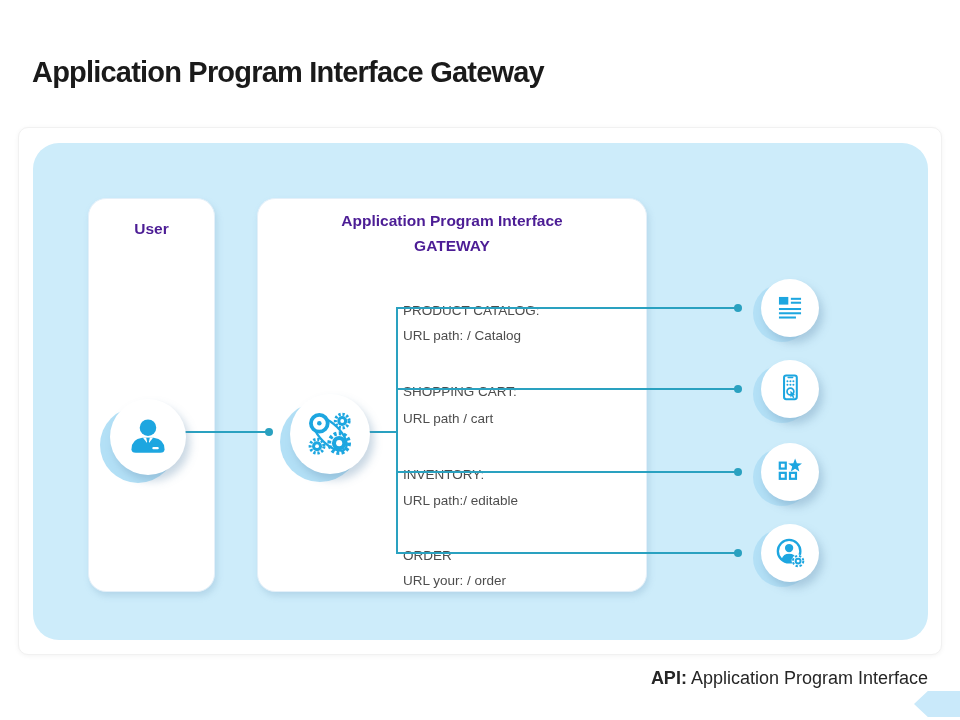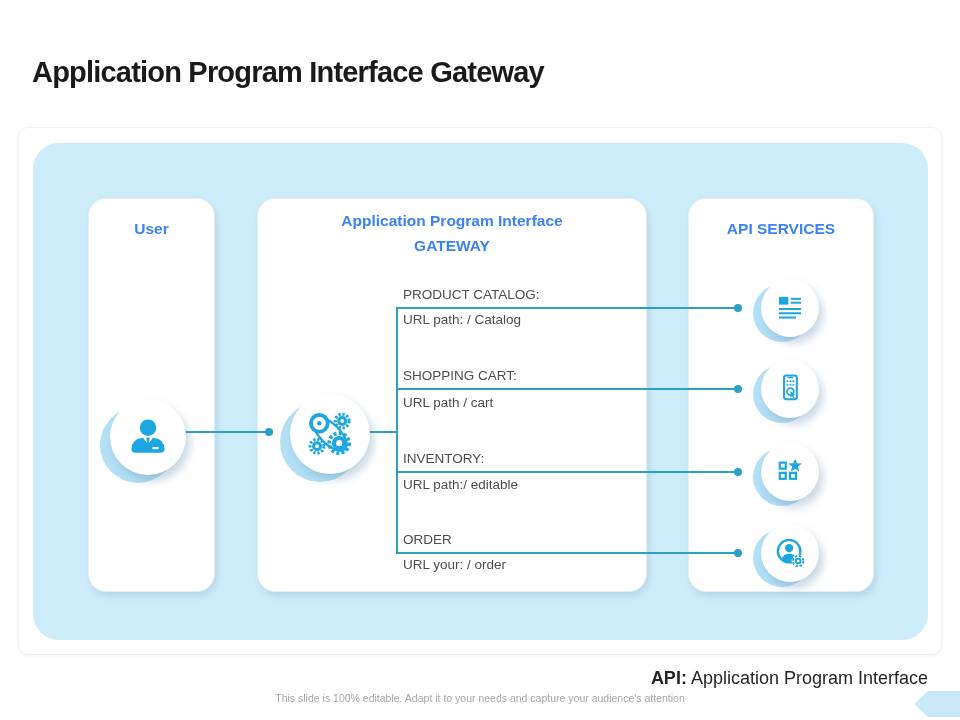--- a/index.html
+++ b/index.html
@@ -9,23 +9,23 @@
   .subtitle{position:absolute;left:32px;top:61px;font-size:11px;color:#2d2d2d;letter-spacing:-0.1px;}
   .card{position:absolute;left:18px;top:127px;width:922px;height:526px;background:#fff;
         border:1px solid #f1f1f1;border-radius:10px;box-shadow:0 1px 5px rgba(0,0,0,.05);}
   .bluebox{position:absolute;left:33px;top:143px;width:895px;height:497px;border-radius:26px;
         background:var(--container-bg,#cdecfa);}
   .panel{position:absolute;background:#fff;border:1px solid #e4f0f9;border-radius:18px;
         box-shadow:2px 4px 6px rgba(120,160,195,.28);z-index:2;}
   .panel-user{left:88px;top:198px;width:125px;height:392px;}
   .panel-gateway{left:257px;top:198px;width:388px;height:392px;}
   .panel-services{left:688px;top:198px;width:184px;height:392px;}
-  .panel-title{text-align:center;font-weight:bold;font-size:15.5px;color:#3b82f6;margin-top:17px;line-height:25px;}
+  .panel-title{text-align:center;font-weight:bold;font-size:15.5px;color:#4c1d95;margin-top:17px;line-height:25px;}
   .panel-gateway .panel-title{margin-top:9px;}
-  .r-label,.r-path{position:absolute;left:403px;font-size:13.5px;color:#4d4d4d;z-index:4;white-space:nowrap;}
+  .r-label,.r-path{position:absolute;left:403px;font-size:13.5px;color:#4d4d4d;z-index:4;white-space:nowrap;margin-top:16px;}
   .l1{top:287px}.p1{top:312px}.l2{top:368px}.p2{top:395px}
   .l3{top:451px}.p3{top:477px}.l4{top:532px}.p4{top:557px}
   .line{position:absolute;background:var(--connector-teal,#2aa1c0);z-index:5;}
   .hline{height:2px;}.vline{width:2px;}
   .ln-user{left:184px;top:431px;width:83px;}
   .ln-stub{left:368px;top:431px;width:30px;}
   .ln-vert{left:396px;top:307px;height:247px;}
   .ln-r1{left:396px;top:307px;width:344px;}
   .ln-r2{left:396px;top:388px;width:344px;}
   .ln-r3{left:396px;top:471px;width:344px;}
@@ -70,23 +70,20 @@
     <div class="panel-title">User</div>
   </div>
 
   <div class="panel panel-gateway">
     <div class="panel-title">
       <div>Application Program Interface</div>
       <div>GATEWAY</div>
     </div>
   </div>
 
-  <div class="panel panel-services">
-    <div class="panel-title">API SERVICES</div>
-  </div>
 
   <div class="r-label l1">PRODUCT CATALOG:</div>
   <div class="r-path p1">URL path: / Catalog</div>
   <div class="r-label l2">SHOPPING CART:</div>
   <div class="r-path p2">URL path / cart</div>
   <div class="r-label l3">INVENTORY:</div>
   <div class="r-path p3">URL path:/ editable</div>
   <div class="r-label l4">ORDER</div>
   <div class="r-path p4">URL your: / order</div>
 
@@ -186,16 +183,15 @@
         <circle class="st" fill="none" stroke-width="2.2" stroke-dasharray="2.6 2" cx="29" cy="29" r="5.8"></circle>
         <circle class="fill-b" cx="29" cy="29" r="3.8"></circle>
         <circle class="fill-w" cx="29" cy="29" r="1.6"></circle>
       </svg>
     </div>
   </div>
 
   <div class="api-note">
     <span class="ab">API:</span><span class="at">Application Program Interface</span>
   </div>
-  <div class="edit-note">This slide is 100% editable. Adapt it to your needs and capture your audience's attention</div>
   <div class="corner-arrow"></div>
 
 </div>
 
 </body></html>

